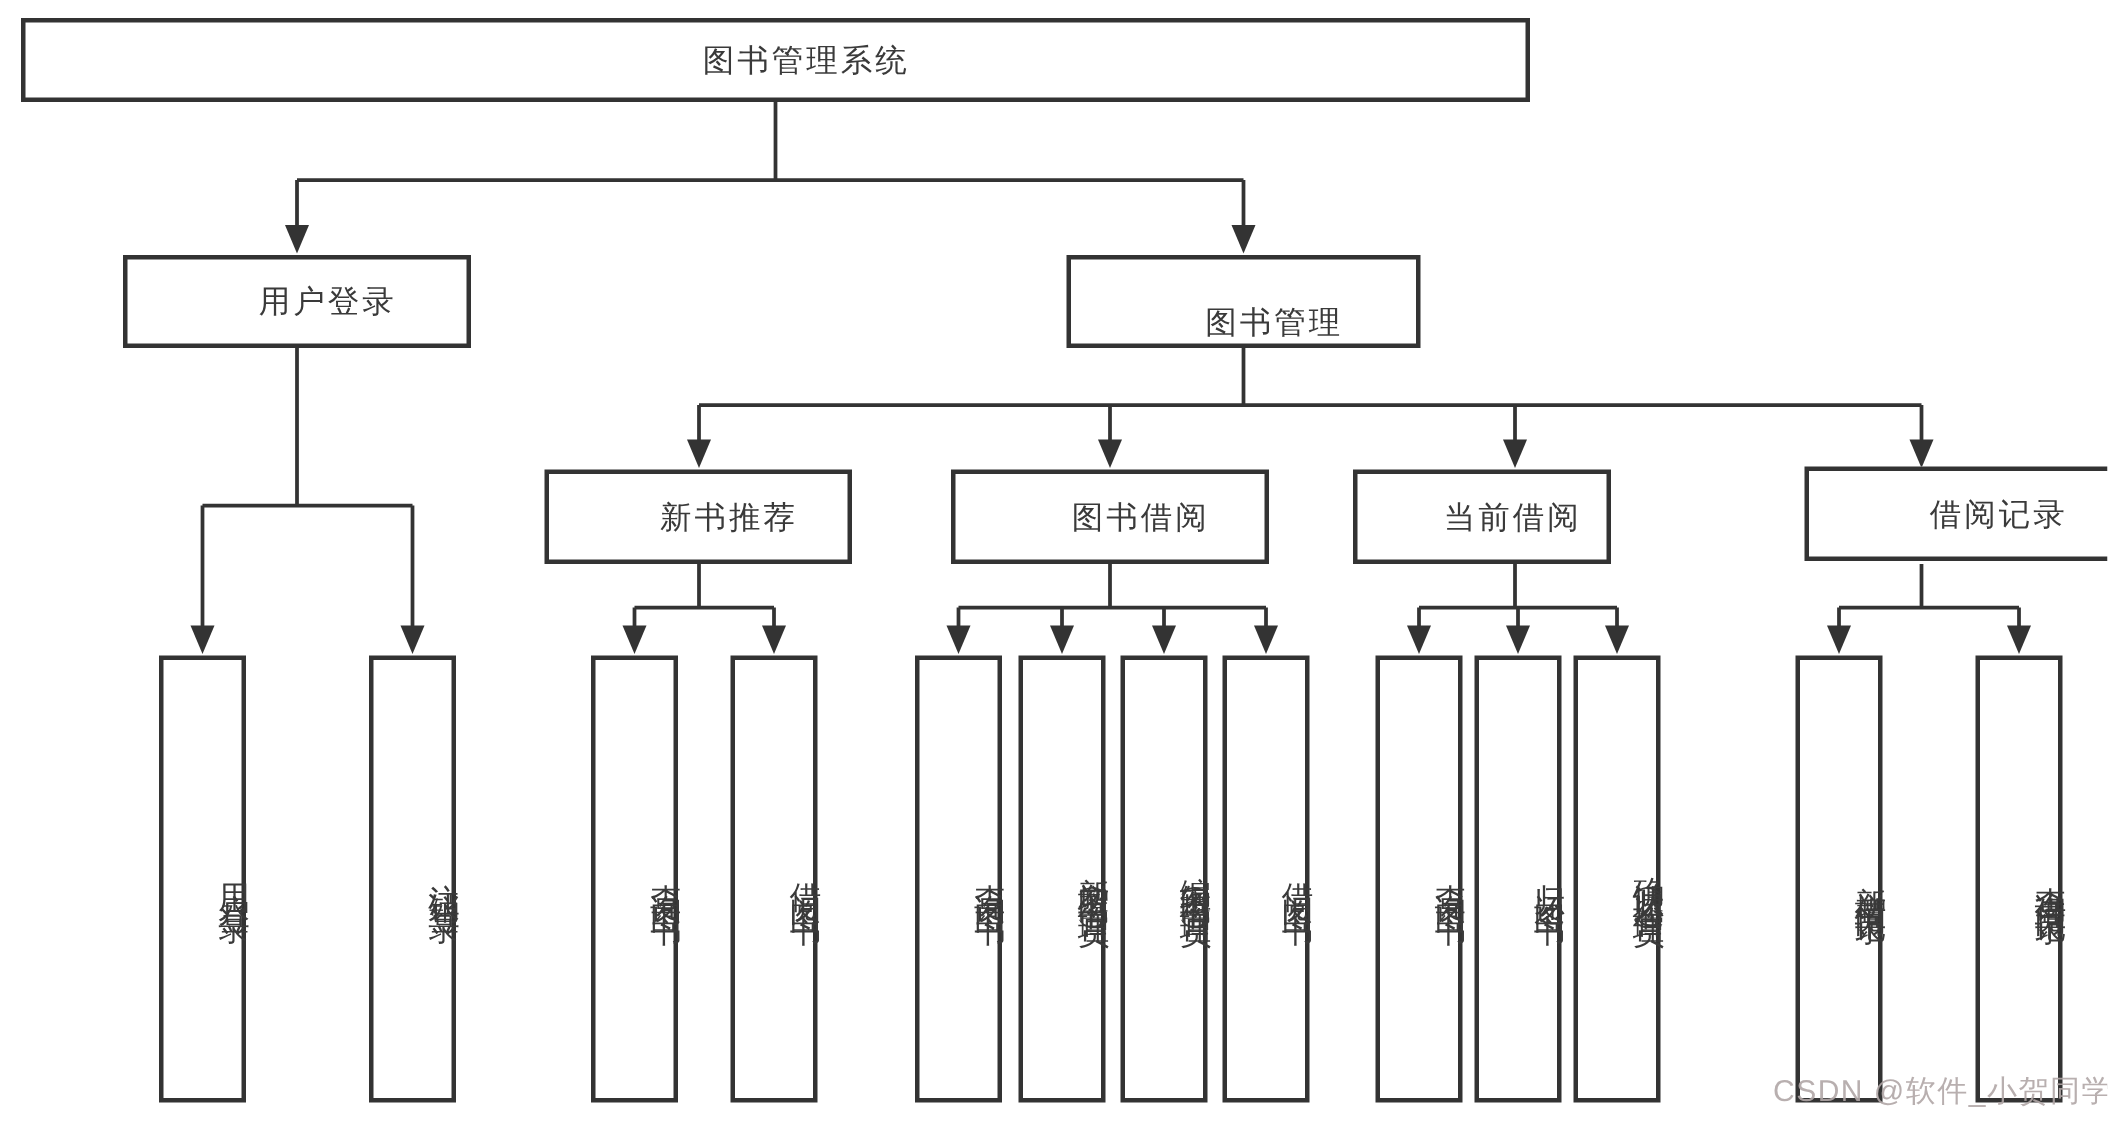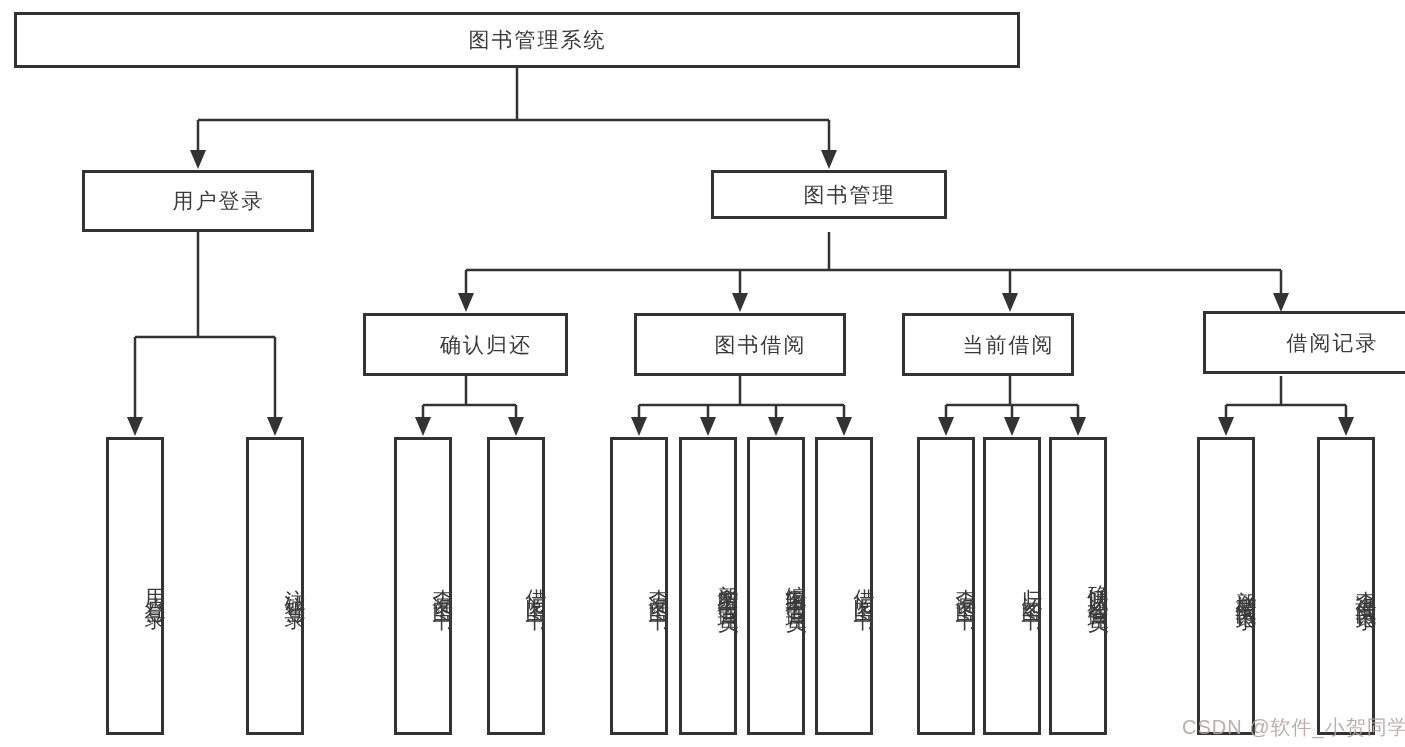--- a/index.html
+++ b/index.html
@@ -124,26 +124,26 @@
     </g>
   </svg>
 
   <div class="node h" style="left:14px; top:12px; width:1006px; height:56px;">
     <span>图书管理系统</span>
   </div>
 
   <div class="node h" style="left:82px; top:170px; width:232px; height:62px;">
     <span>用户登录</span>
   </div>
-  <div class="node h" style="left:711px; top:170px; width:236px; height:49px;">
+  <div class="node h" style="left:711px; top:170px; width:236px; height:62px;align-items:flex-end;">
     <span>图书管理</span>
   </div>
 
   <div class="node h" style="left:363px; top:313px; width:205px; height:63px;">
-    <span>确认归还</span>
+    <span>新书推荐</span>
   </div>
   <div class="node h" style="left:634px; top:313px; width:212px; height:63px;text-align:right;">
     <span>图书借阅</span>
   </div>
   <div class="node h" style="left:902px; top:313px; width:172px; height:63px;">
     <span>当前借阅</span>
   </div>
   <div class="node h" style="left:1172px; top:311px; width:218px; height:63px;margin-left:31px;">
     <span>借阅记录</span>
   </div>

